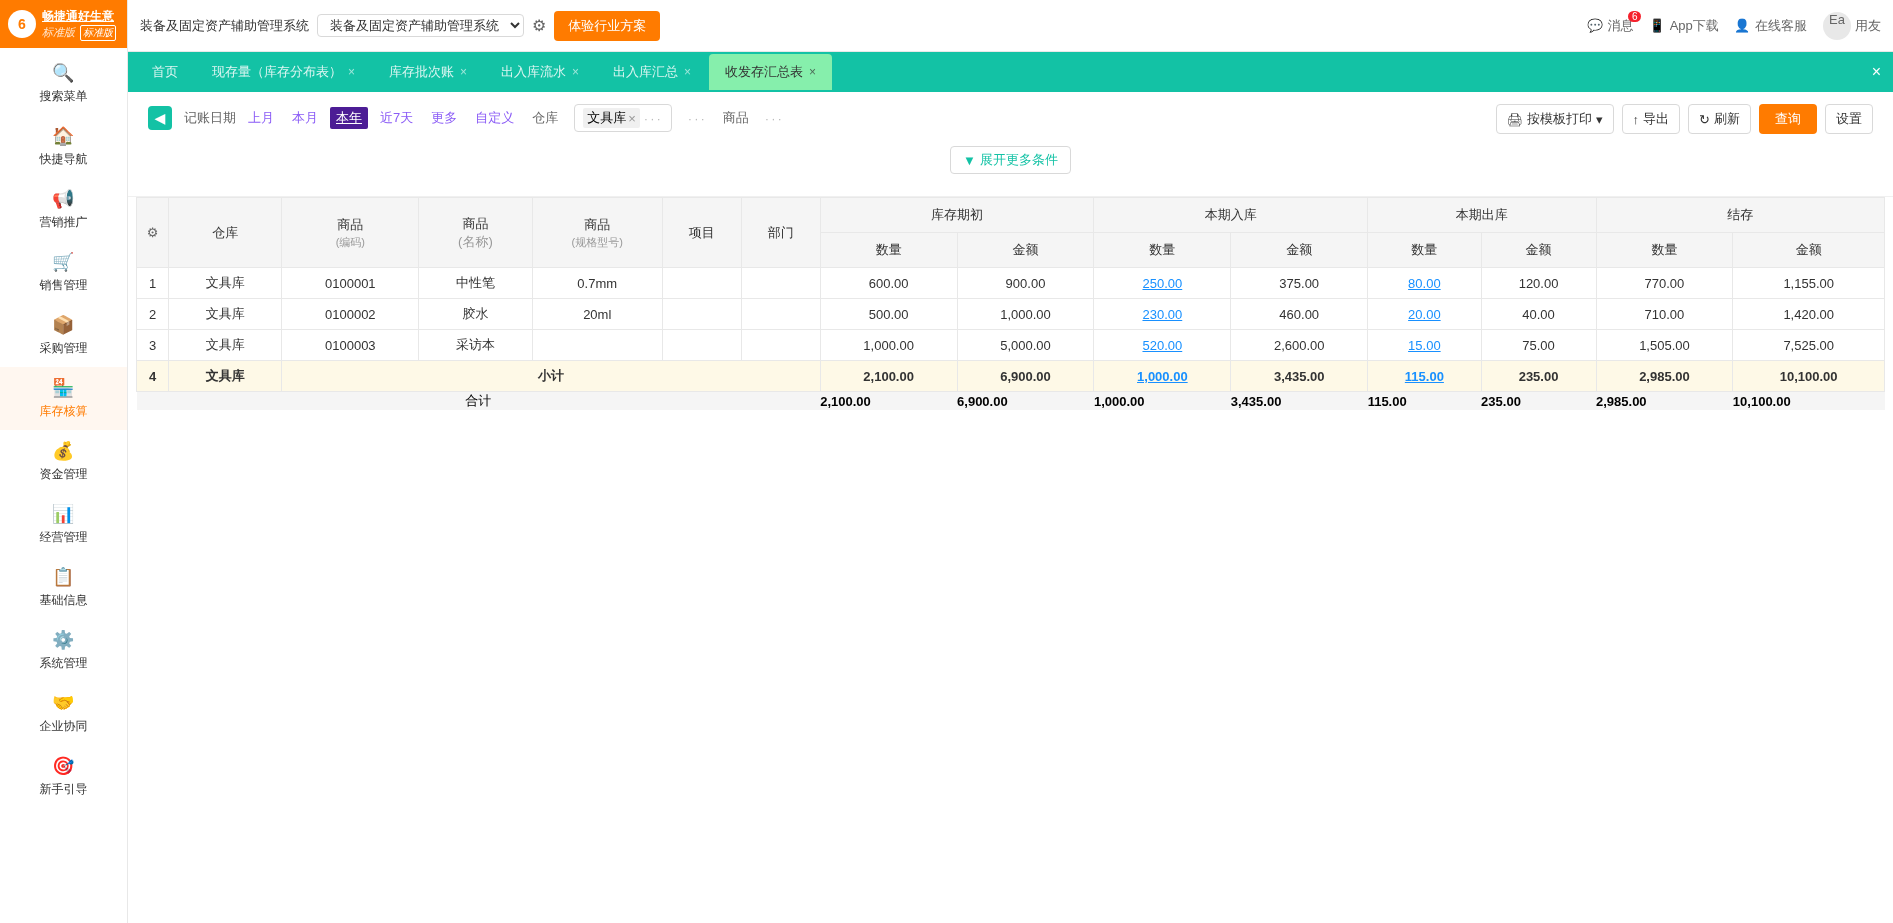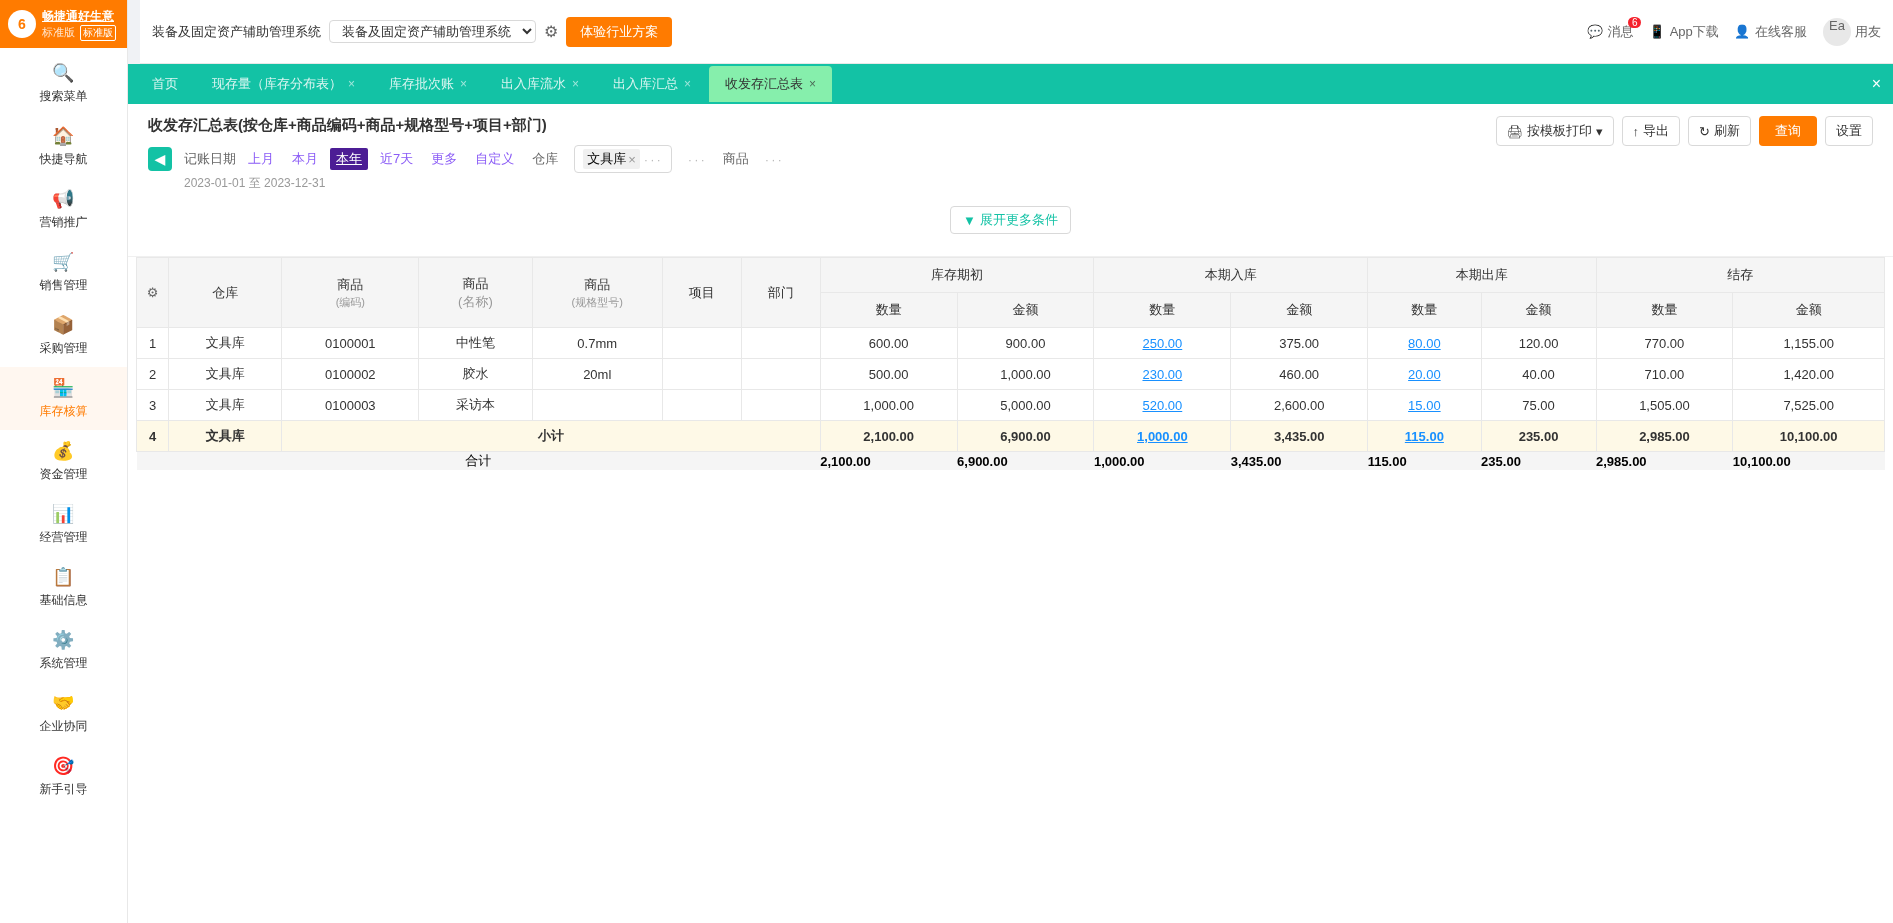--- a/index.html
+++ b/index.html
@@ -13,21 +13,21 @@
     .sidebar-nav { flex: 1; overflow-y: auto; padding: 4px 0; }
     .sidebar-item { display: flex; flex-direction: column; align-items: center; padding: 10px 4px; cursor: pointer; color: #333; gap: 4px; }
     .sidebar-item.active { background: #fff7f0; color: #ff7b00; }
     .sidebar-item .icon { font-size: 18px; }
     .sidebar-item .label { font-size: 12px; text-align: center; }
 
     
     .main { flex: 1; display: flex; flex-direction: column; overflow: hidden; }
 
     
-    .topbar { height: 64px; background: #fff; border-bottom: 1px solid #e8e8e8; display: flex; align-items: center; padding: 0 12px; justify-content: space-between; margin-left: 12px; }
+    .topbar { height: 52px; background: #fff; border-bottom: 1px solid #e8e8e8; display: flex; align-items: center; padding: 0 12px; justify-content: space-between; }
     .topbar-left { display: flex; align-items: center; gap: 8px; }
     .topbar-title { font-size: 13px; color: #333; }
     .topbar-select { border: 1px solid #d9d9d9; border-radius: 4px; padding: 2px 8px; color: #333; background: #fff; }
     .topbar-gear { color: #666; cursor: pointer; font-size: 16px; }
     .topbar-btn { background: #ff7b00; color: #fff; border: none; border-radius: 4px; padding: 6px 14px; cursor: pointer; font-size: 13px; }
     .topbar-right { display: flex; align-items: center; gap: 16px; color: #666; font-size: 13px; }
     .topbar-right-item { display: flex; align-items: center; gap: 4px; cursor: pointer; position: relative; }
     .badge { background: #f5222d; color: #fff; border-radius: 10px; font-size: 10px; padding: 0 4px; position: absolute; top: -6px; right: -8px; }
     .user-avatar { width: 28px; height: 28px; background: #e8e8e8; border-radius: 50%; display: flex; align-items: flex-start; justify-content: center; font-size: 12px; color: #666; }
 
@@ -78,21 +78,21 @@
     .top-right-actions { position: absolute; top: 12px; right: 20px; display: flex; align-items: center; gap: 8px; }
   </style>
 </head>
 <body>
 
 <div class="sidebar">
   <div class="sidebar-logo">
     <div class="sidebar-logo-icon">6</div>
     <div>
       <div style="color:#fff;font-size:12px;font-weight:bold;text-decoration:underline;">畅捷通好生意</div>
-      <div style="display:flex;align-items:center;gap:3px;">
+      <div style="display:flex;align-items:center;gap:3px;font-style:italic;">
         <span style="color:rgba(255,255,255,0.8);font-size:11px;">标准版</span>
         <span class="sidebar-tag">标准版</span>
       </div>
     </div>
   </div>
   <div class="sidebar-nav">
     <div class="sidebar-item">
       <span class="icon">🔍</span>
       <span class="label">搜索菜单</span>
     </div>
@@ -200,21 +200,20 @@
     <div class="tab active">
       <span>收发存汇总表</span>
       <span class="tab-close">×</span>
     </div>
     <span class="tabbar-close">×</span>
   </div>
 
   <div class="page-content">
     <div class="header-section">
       <div class="page-header">
-        <div class="page-title">收发存汇总表(按仓库+商品编码+商品+规格型号+项目+部门)</div>
         <div class="filter-row">
           <div class="filter-arrow">◀</div>
           <div class="filter-group">
             <span class="filter-label">记账日期</span>
             <span class="filter-date-btn">上月</span>
             <span class="filter-date-btn">本月</span>
             <span class="filter-date-btn active">本年</span>
             <span class="filter-date-btn">近7天</span>
             <span class="filter-date-btn">更多</span>
             <span class="filter-date-btn">自定义</span>
@@ -225,23 +224,20 @@
               <div class="warehouse-tag">
                 <span>文具库</span>
                 <span class="warehouse-tag-close">×</span>
               </div>
               <span class="filter-dots">···</span>
             </div>
             <span class="filter-dots">···</span>
             <span class="filter-label">商品</span>
             <span class="filter-dots">···</span>
           </div>
-        </div>
-        <div style="margin-left:36px;margin-top:2px;">
-          <span style="color:#999;font-size:12px;">2023-01-01 至 2023-12-31</span>
         </div>
         <div style="display:flex;align-items:center;justify-content:center;padding:6px 0;">
           <div class="expand-btn">
             <span>▼</span>
             <span>展开更多条件</span>
           </div>
         </div>
       </div>
 
       <div class="top-right-actions">

